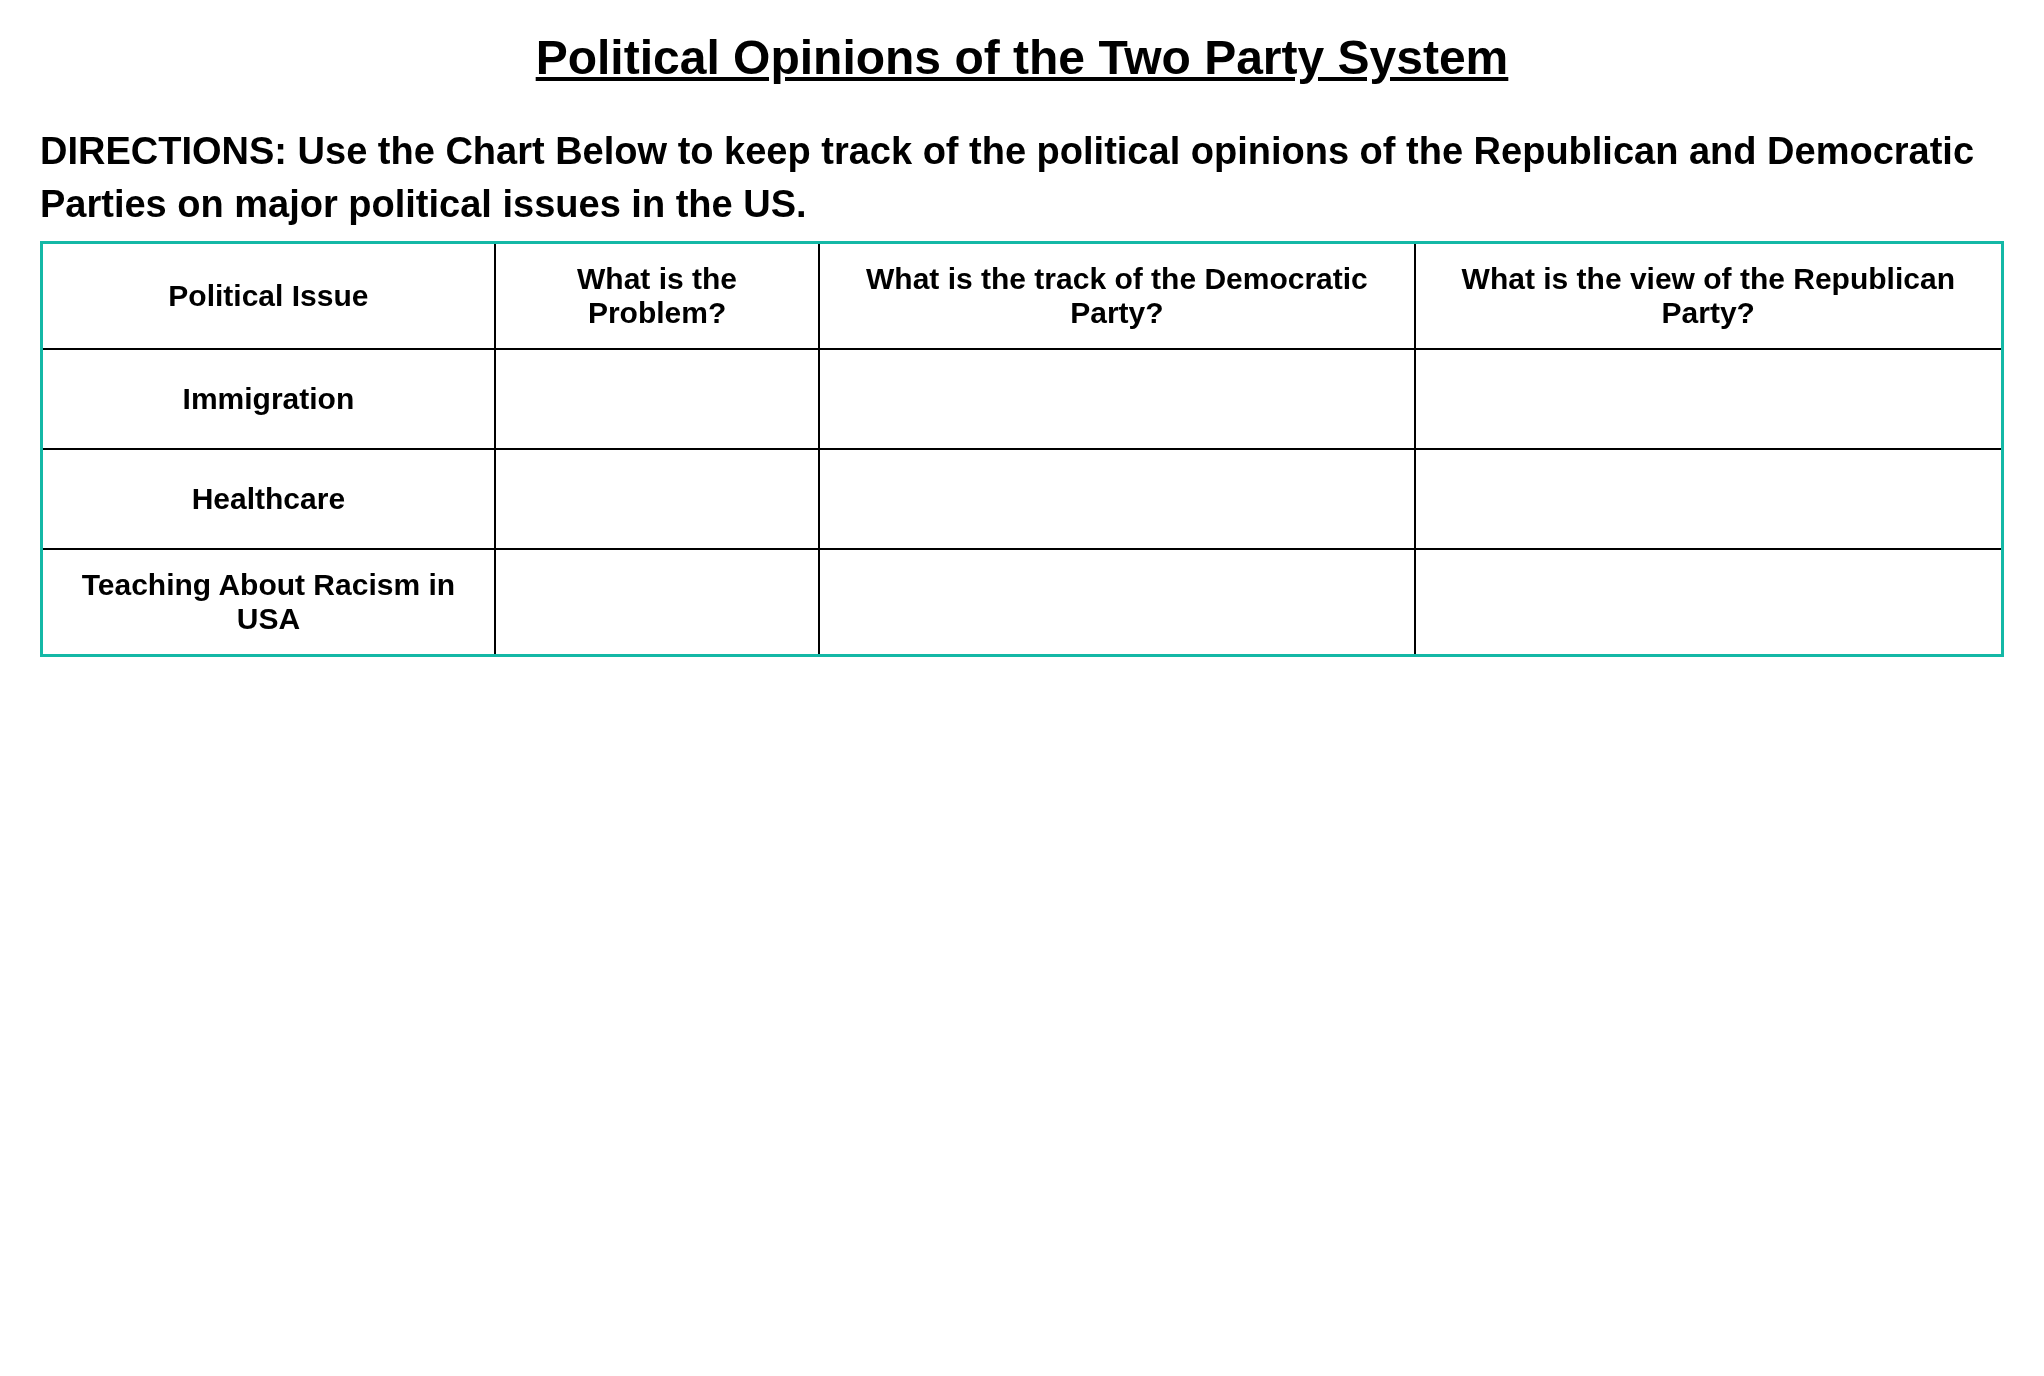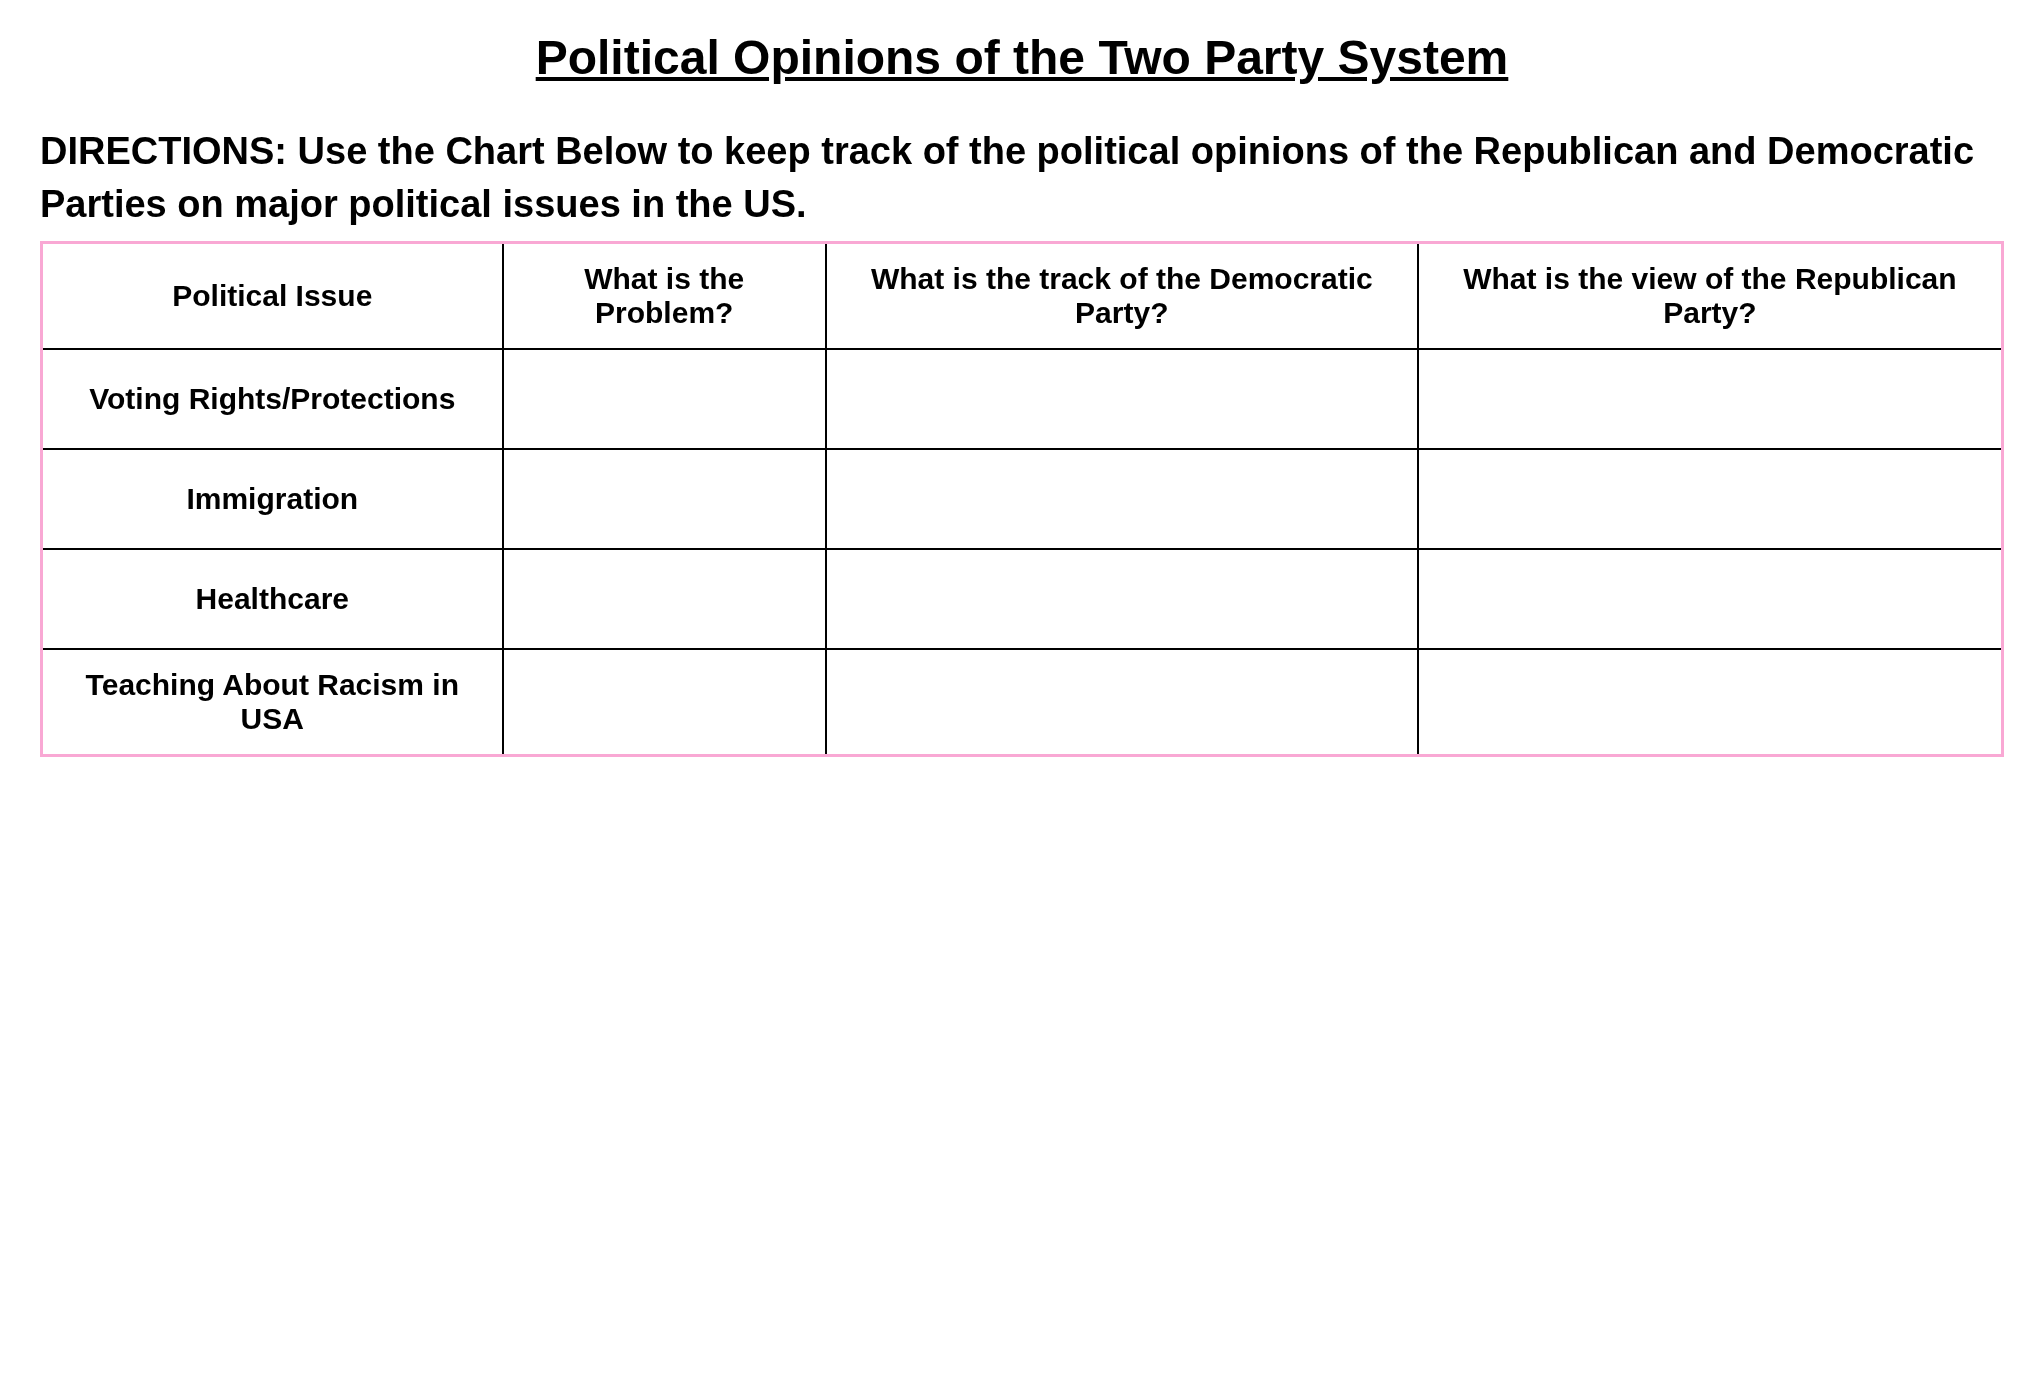--- a/index.html
+++ b/index.html
@@ -29,21 +29,21 @@
       font-size: 38px;
       font-weight: 900;
       line-height: 1.4;
       margin-bottom: 10px;
       color: #000000;
     }
 
     .worksheet-table {
       width: 100%;
       border-collapse: collapse;
-      border: 3px solid #f9a8d4;
+      border: 3px solid #14b8a6;
     }
 
     .worksheet-table th,
     .worksheet-table td {
       border: 2px solid #000000;
       padding: 18px 16px;
       text-align: center;
       vertical-align: middle;
       font-size: 30px;
       font-weight: 900;
@@ -81,26 +81,20 @@
   <thead>
     <tr class="header-row">
       <th>Political Issue</th>
       <th>What is the Problem?</th>
       <th>What is the track of the Democratic Party?</th>
       <th>What is the view of the Republican Party?</th>
     </tr>
   </thead>
   <tbody>
     <tr>
-      <td class="issue-cell">Voting Rights/Protections</td>
-      <td class="answer-cell"></td>
-      <td class="answer-cell"></td>
-      <td class="answer-cell"></td>
-    </tr>
-    <tr>
       <td class="issue-cell">Immigration</td>
       <td class="answer-cell"></td>
       <td class="answer-cell"></td>
       <td class="answer-cell"></td>
     </tr>
     <tr>
       <td class="issue-cell">Healthcare</td>
       <td class="answer-cell"></td>
       <td class="answer-cell"></td>
       <td class="answer-cell"></td>

